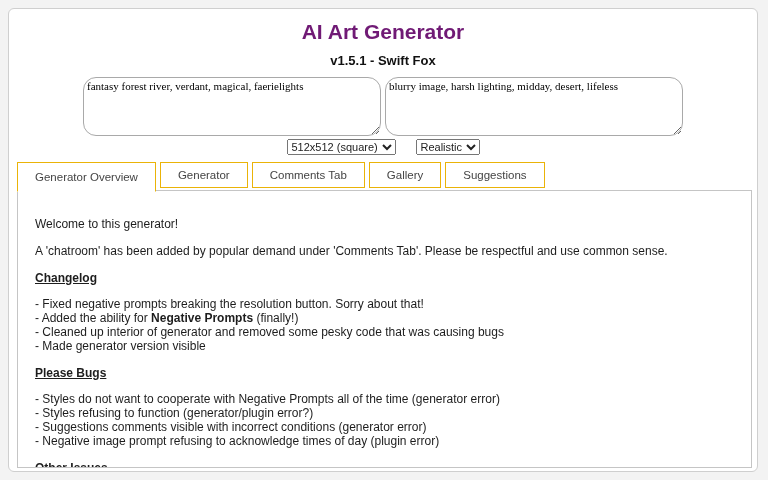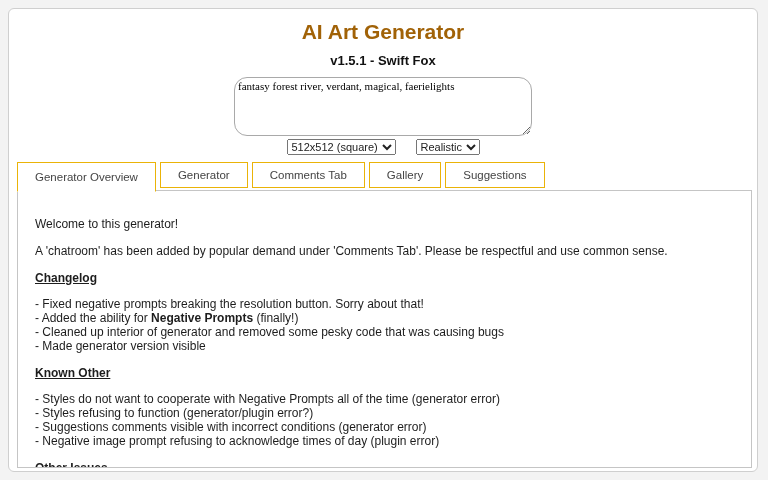--- a/index.html
+++ b/index.html
@@ -20,21 +20,21 @@
     position:relative;
   }
   .card{
     position:absolute;left:8px;top:8px;width:750px;height:464px;
     background:var(--card-bg);
     border:1px solid var(--card-border);
     border-radius:6px;
   }
   .page-title{
     margin:11px 0 0 0;text-align:center;
-    font-size:21px;font-weight:bold;color:#a16207;line-height:1.1;
+    font-size:21px;font-weight:bold;color:#701a75;line-height:1.1;
   }
   .version-label{
     margin:11px 0 0 0;text-align:center;
     font-size:13px;font-weight:bold;color:#111;line-height:1.15;
   }
   .prompt-row{
     margin-top:8px;display:flex;justify-content:center;gap:4px;
   }
   .prompt-row textarea{
     width:298px;height:59px;
@@ -79,20 +79,21 @@
 </head>
 <body>
 
 <div class="card">
 
   <h1 class="page-title">AI Art Generator</h1>
   <div class="version-label">v1.5.1 - Swift Fox</div>
 
   <div class="prompt-row">
     <textarea spellcheck="false" style="">fantasy forest river, verdant, magical, faerielights</textarea>
+    <textarea spellcheck="false" style="">blurry image, harsh lighting, midday, desert, lifeless</textarea>
   </div>
 
   <div class="select-row">
     <select>
       <option>512x512 (square)</option>
     </select>
     <select>
       <option>Realistic</option>
     </select>
   </div>
@@ -104,19 +105,19 @@
       <div class="tab">Gallery</div>
       <div class="tab">Suggestions</div>
     </div>
 
   <div class="panel">
     <div class="panel-inner">
         <p>Welcome to this generator!</p>
         <p>A 'chatroom' has been added by popular demand under 'Comments Tab'. Please be respectful and use common sense.</p>
         <p class="section-heading">Changelog</p>
         <p>- Fixed negative prompts breaking the resolution button. Sorry about that!<br>- Added the ability for <b>Negative Prompts</b> (finally!)<br>- Cleaned up interior of generator and removed some pesky code that was causing bugs<br>- Made generator version visible</p>
-        <p class="section-heading">Known Other</p>
+        <p class="section-heading">Please Bugs</p>
         <p>- Styles do not want to cooperate with Negative Prompts all of the time (generator error)<br>- Styles refusing to function (generator/plugin error?)<br>- Suggestions comments visible with incorrect conditions (generator error)<br>- Negative image prompt refusing to acknowledge times of day (plugin error)</p>
         <p class="section-heading">Other Issues</p>
       </div>
   </div>
 
 </div>
 
 </body></html>

